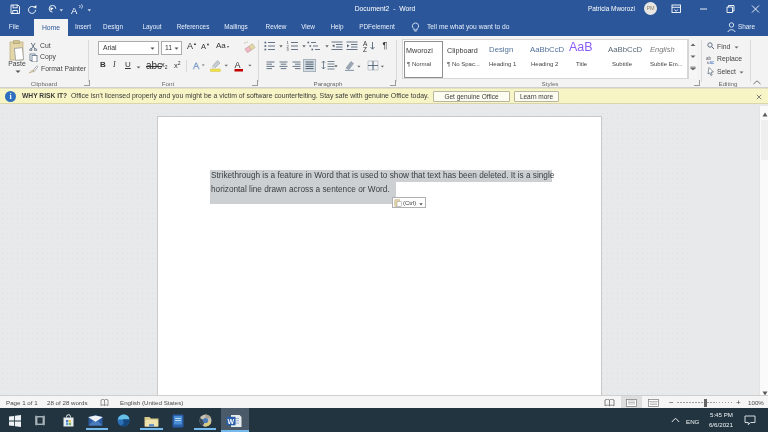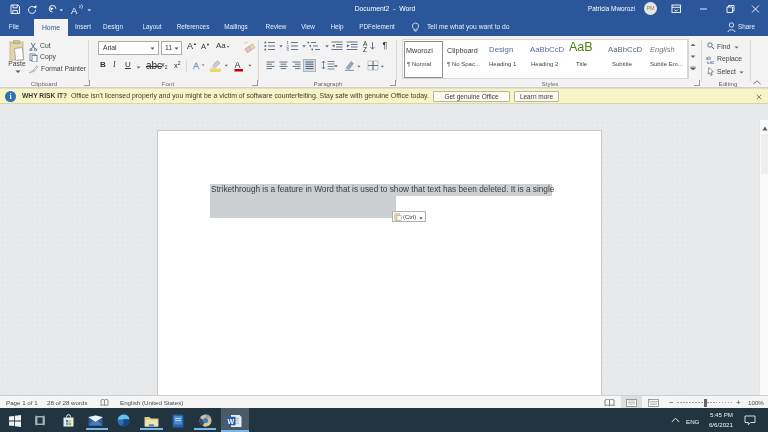--- a/index.html
+++ b/index.html
@@ -18,21 +18,21 @@
   .glabel{position:absolute;top:44px;height:8px;font-size:6.2px;color:#6a6a6a;text-align:center;line-height:8px;}
   .launch{position:absolute;top:44px;width:5px;height:5px;border-left:1px solid #9a9a9a;border-top:1px solid #9a9a9a;transform:rotate(180deg);}
   .btnlbl{font-size:6.8px;color:#444;}
   .combo{position:absolute;background:#fff;border:1px solid #ababab;box-sizing:border-box;font-size:6.8px;color:#333;}
   .ico{position:absolute;}
   
   #warn{left:0;top:88px;width:768px;height:16px;background:#f7f4c5;border-top:1px solid #e3e1c0;border-bottom:1px solid #d9d6ae;box-sizing:border-box;}
   .wbtn{position:absolute;top:2px;height:11px;background:#fdfcf1;border:1px solid #b8b6a0;box-sizing:border-box;
      font-size:6.5px;color:#3b3b3b;text-align:center;line-height:10px;border-radius:1px;}
   
-  #docarea{left:0;top:120px;width:688px;height:291px;background:#e7e9ea;
+  #docarea{left:0;top:106px;width:688px;height:291px;background:#e7e9ea;
     background-image:radial-gradient(#dee1e3 0.7px, transparent 0.8px);background-size:5px 5px;}
   #page{position:absolute;left:157px;top:10px;width:445px;height:281px;background:#fff;border:1px solid #c9c9c9;border-bottom:none;box-sizing:border-box;}
   .hl{position:absolute;background:#cdd0d3;}
   .dtext{position:absolute;font-size:8.25px;color:#3c4042;white-space:nowrap;}
   
   #vscroll{position:absolute;left:759px;top:0;width:9px;height:291px;background:#fafafa;border-left:1px solid #e4e4e4;box-sizing:border-box;}
   
   #statusbar{left:0;top:395px;width:768px;height:13px;background:#f5f5f5;border-top:1px solid #cfcfcf;box-sizing:border-box;
      font-size:6.2px;color:#4a4a4a;}
   
@@ -284,21 +284,21 @@
     <div class="abs" style="left:402px;top:3px;width:286px;height:40px;background:#ffffff;border:1px solid #d8d6d4;box-sizing:border-box;"></div>
     <div class="abs" style="left:403.5px;top:4.5px;width:39px;height:37px;background:#fff;border:1px solid #8f8f8f;box-sizing:border-box;"></div>
     <div class="abs" style="left:406px;top:9.5px;font-size:7.2px;color:#3a3a3a;">Mworozi</div>
     <div class="abs" style="left:407px;top:24.5px;font-size:6px;color:#444;">¶ Normal</div>
     <div class="abs" style="left:447px;top:9.5px;font-size:7.2px;color:#3a3a3a;">Clipboard</div>
     <div class="abs" style="left:447px;top:24.5px;font-size:6px;color:#444;">¶ No Spac...</div>
     <div class="abs" style="left:489px;top:9px;font-size:7.8px;color:#51719a;">Design</div>
     <div class="abs" style="left:489px;top:24.5px;font-size:6px;color:#444;">Heading 1</div>
     <div class="abs" style="left:530px;top:9px;font-size:7.8px;color:#51719a;">AaBbCcD</div>
     <div class="abs" style="left:531px;top:24.5px;font-size:6px;color:#444;">Heading 2</div>
-    <div class="abs" style="left:569px;top:4px;font-size:12.5px;color:#4d7c0f;">AaB</div>
+    <div class="abs" style="left:569px;top:4px;font-size:12.5px;color:#8b5cf6;">AaB</div>
     <div class="abs" style="left:576px;top:24.5px;font-size:6px;color:#444;">Title</div>
     <div class="abs" style="left:608px;top:9px;font-size:7.8px;color:#5a6a78;">AaBbCcD</div>
     <div class="abs" style="left:612px;top:24.5px;font-size:6px;color:#444;">Subtitle</div>
     <div class="abs" style="left:650px;top:9px;font-size:7.5px;font-style:italic;color:#7a7a7a;">English</div>
     <div class="abs" style="left:650px;top:24.5px;font-size:6px;color:#444;">Subtle Em...</div>
     <div class="abs" style="left:688px;top:3px;width:9px;height:40px;border-left:1px solid #d8d6d4;box-sizing:border-box;background:#f6f6f6;"></div>
     <svg class="ico" style="left:689.5px;top:7px" width="6" height="32" viewBox="0 0 6 32">
       <path d="M3 0.5 L5.5 3 H0.5 z" fill="#666"></path>
       <path d="M3 15 L5.5 12.5 H0.5 z" fill="#666"></path>
       <path d="M0.5 24 h5 M3 27 L5.5 25 H0.5 z" stroke="#666" fill="#666" stroke-width="0.7"></path>
@@ -343,20 +343,21 @@
         <path d="M0.8 0.8 L5.2 5.2 M5.2 0.8 L0.8 5.2" stroke="#666" stroke-width="0.8"></path>
       </svg>
   </div>
 
   <div id="docarea" class="abs">
     <div id="page">
 
       <div class="hl" style="left:52px;top:52.5px;width:342px;height:12.5px;"></div>
       <div class="hl" style="left:52px;top:65px;width:186px;height:22px;"></div>
       <div class="dtext" style="left:53px;top:54px;">Strikethrough is a feature in Word that is used to show that text has been deleted. It is a single</div>
+      <div class="dtext" style="left:53px;top:67.5px;">horizontal line drawn across a sentence or Word.</div>
 
       <div class="abs" style="left:234px;top:80px;width:34px;height:11px;background:#fdfdfd;border:1px solid #b0b0b0;box-sizing:border-box;">
         <svg style="position:absolute;left:1px;top:1px" width="8" height="8" viewBox="0 0 8 8">
           <rect x="0.8" y="0.8" width="5" height="6.5" fill="#e3d6a8" stroke="#b8a97a" stroke-width="0.5"></rect>
           <rect x="3" y="2.5" width="4.2" height="5" fill="#fff" stroke="#999" stroke-width="0.5"></rect>
         </svg>
         <span style="position:absolute;left:10px;top:1.5px;font-size:6px;color:#444;">(Ctrl)</span>
         <svg style="position:absolute;right:2px;top:4.5px" width="4" height="3" viewBox="0 0 4 3">
             <path d="M0.3 0.3 L2 2.5 L3.7 0.3 z" fill="#555"></path>
           </svg>

